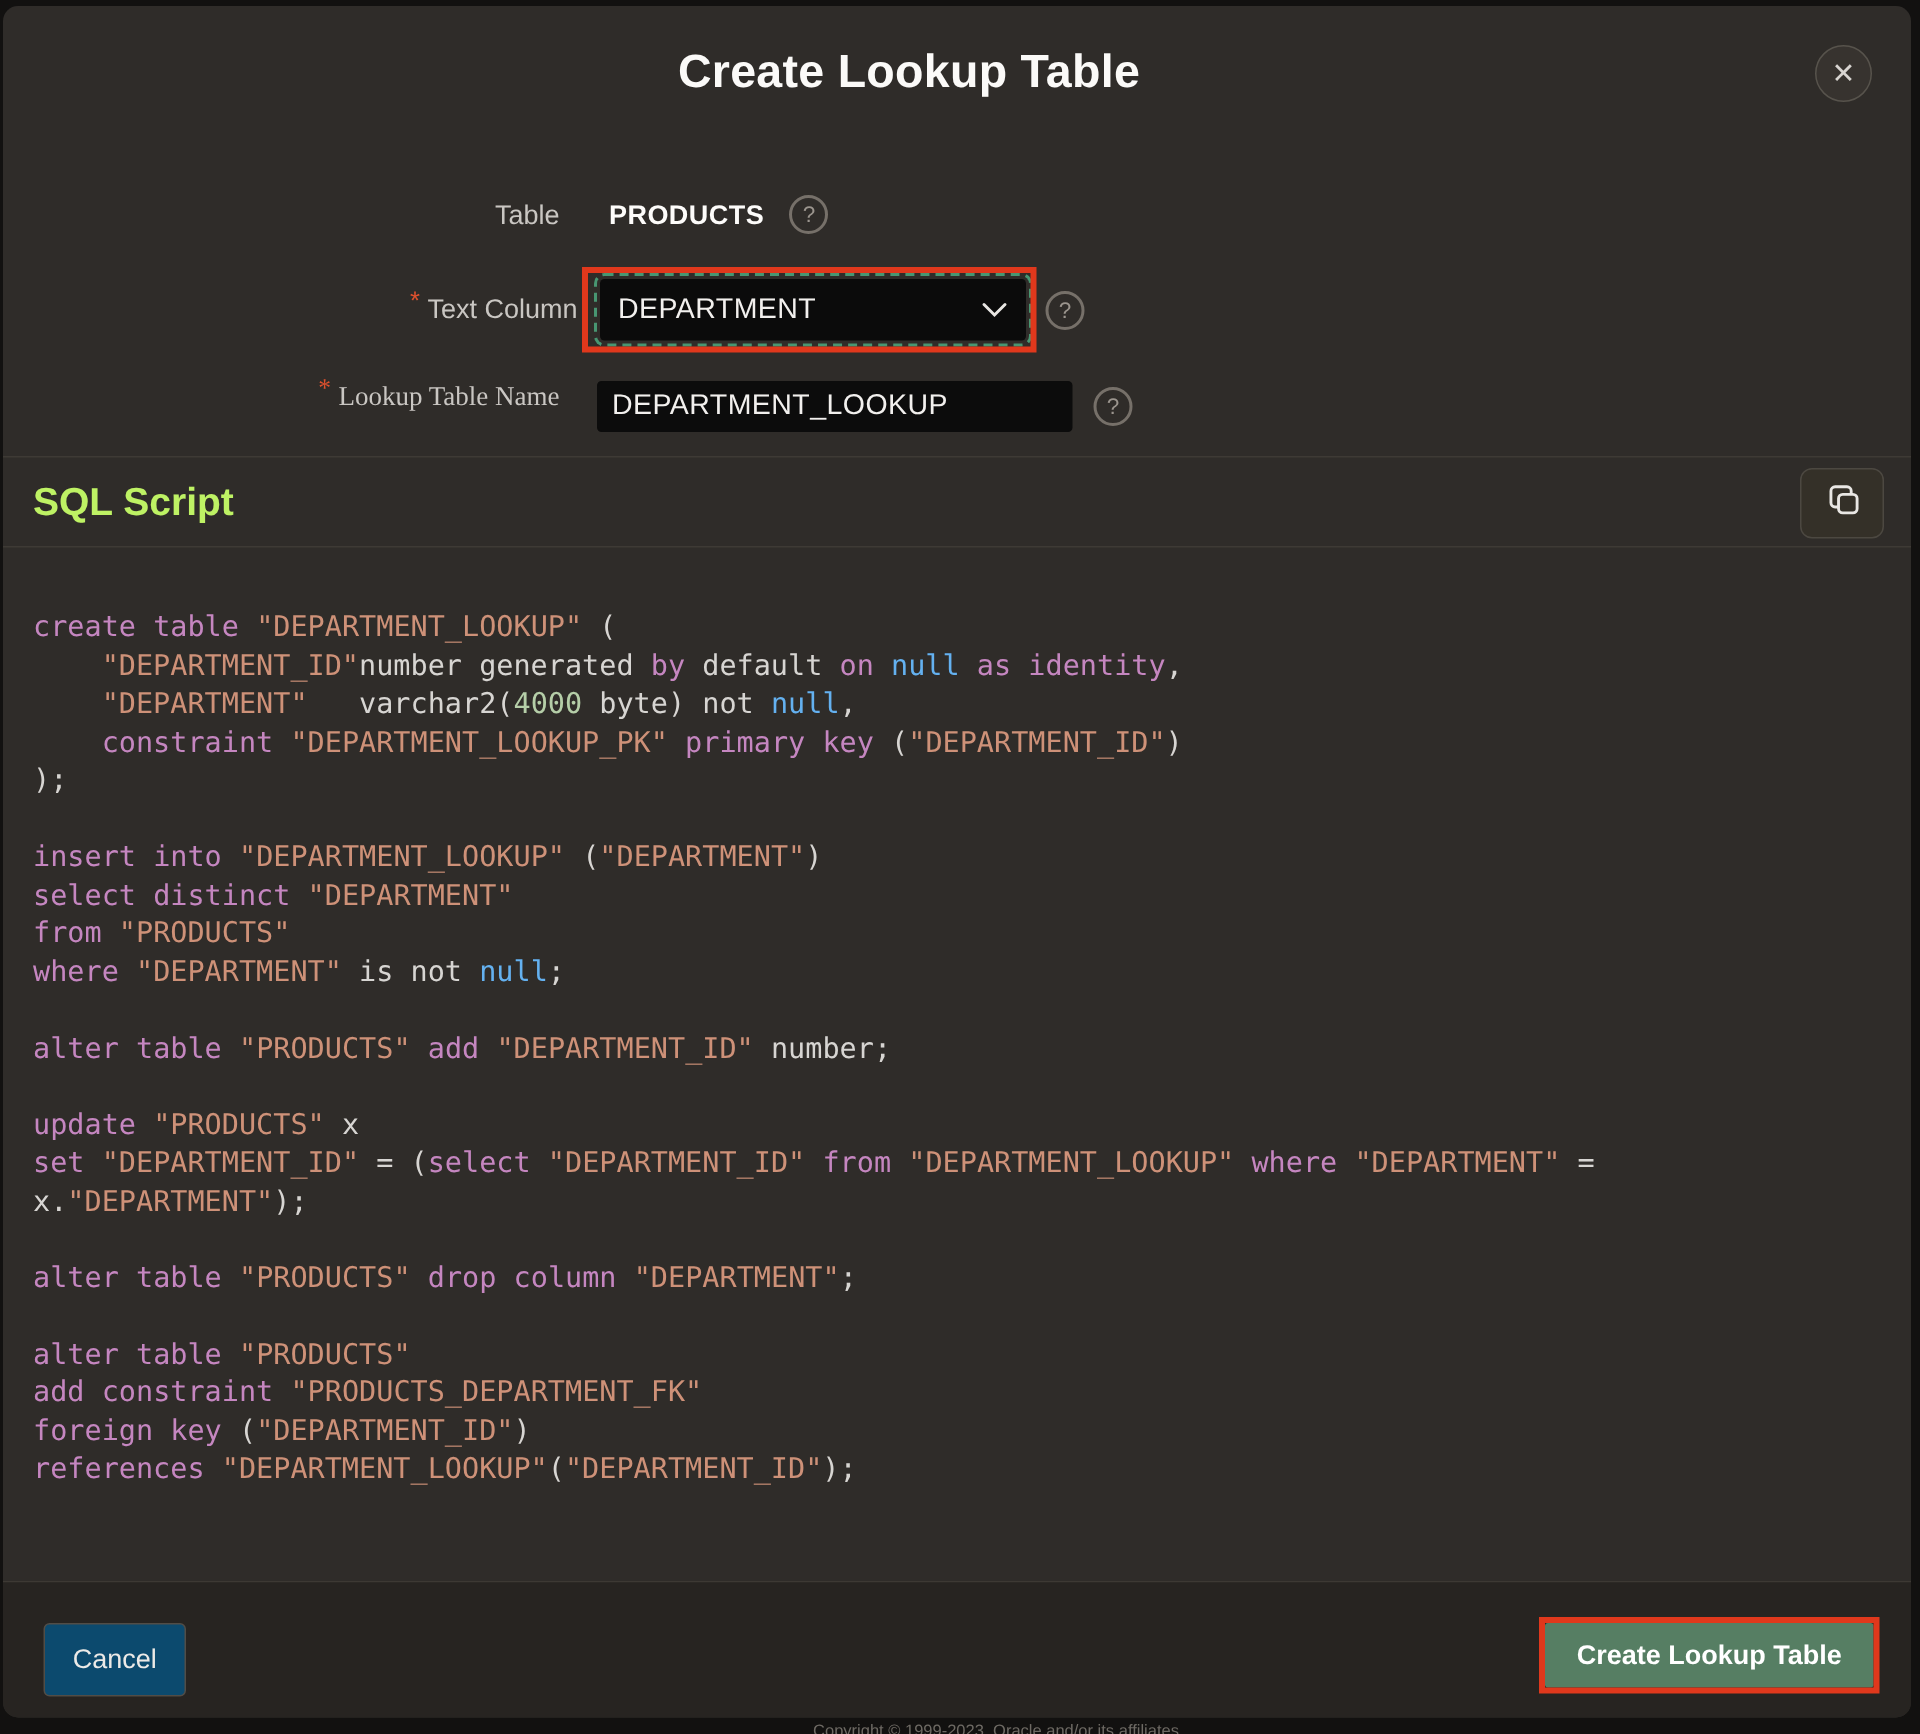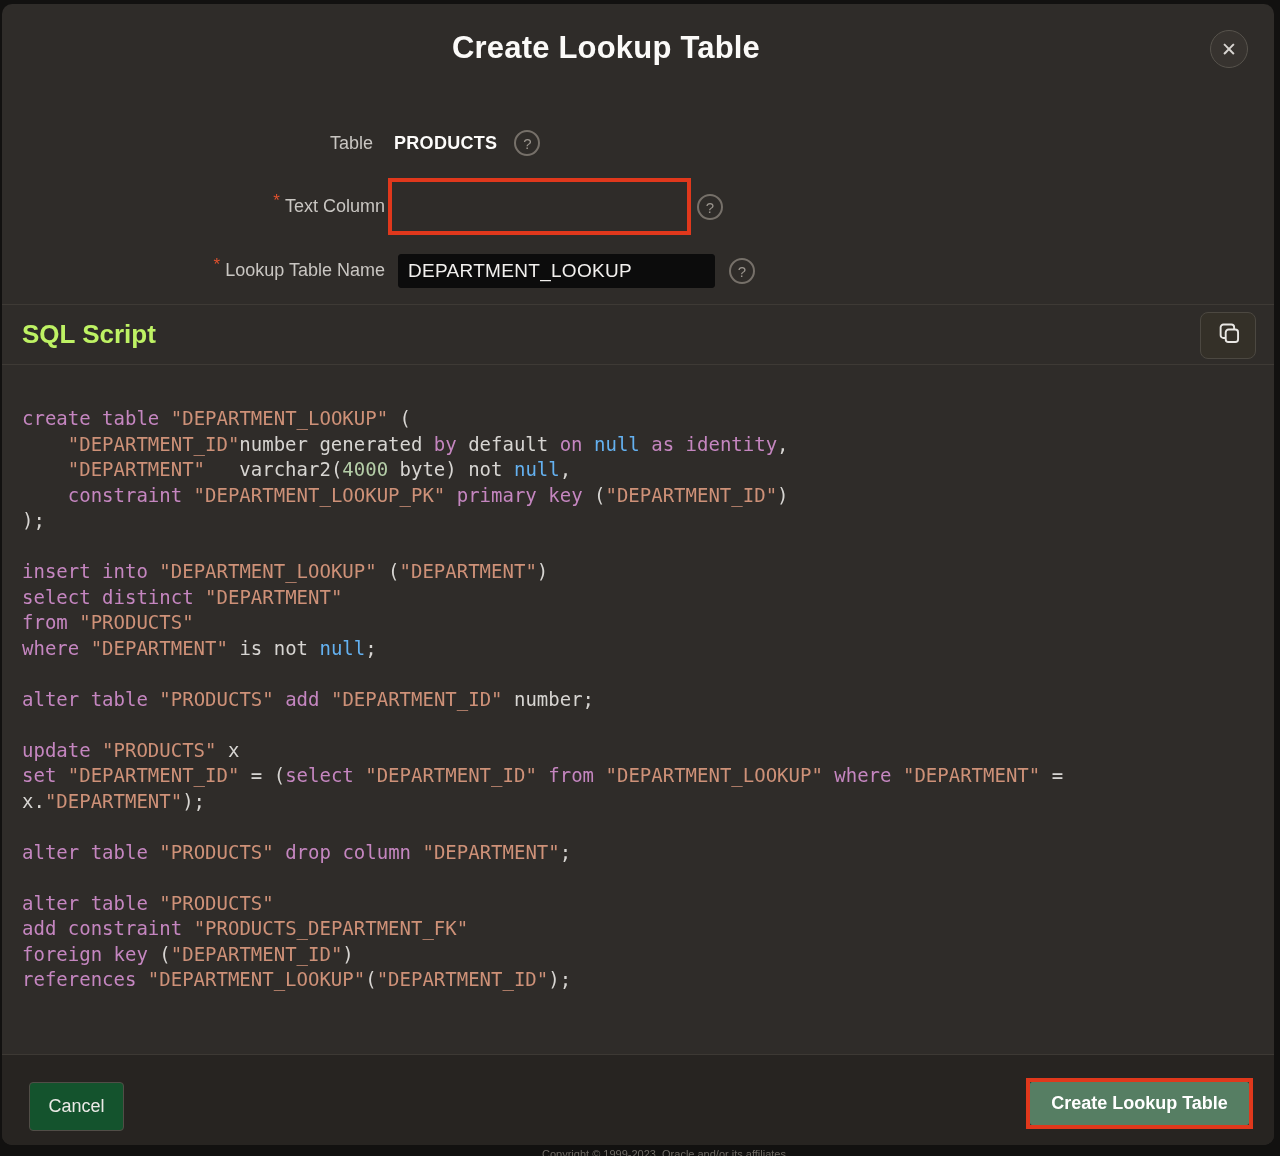--- a/index.html
+++ b/index.html
@@ -24,40 +24,40 @@
     box-sizing:border-box;
   }
   
   .form-row{position:absolute;left:0;display:flex;align-items:center;}
   .label-col{
     width:371px;text-align:right;font-size:18px;color:#c9c6c2;flex:none;
     white-space:nowrap;
   }
   .req{color:#df512e;font-size:17px;position:relative;top:-6px;margin-right:5px;}
   .row-table{top:121px;height:36px;}
-  .value-bold{margin-left:21px;font-size:18px;font-weight:bold;color:#fdfcfa;letter-spacing:.3px;}
+  .value-bold{margin-left:33px;font-size:18px;font-weight:bold;color:#fdfcfa;letter-spacing:.3px;}
   .help-icon{
     width:26px;height:26px;border-radius:50%;border:2px solid #767069;box-sizing:border-box;
     color:#9b958e;font-size:15px;display:flex;align-items:center;justify-content:center;
     cursor:pointer;flex:none;
   }
   .row-table .help-icon{margin-left:17px;}
   .annotation-box{
     position:absolute;border:4px solid #e0381c;box-sizing:border-box;pointer-events:none;z-index:5;
   }
   .anno-select{left:386px;top:174px;width:303px;height:57px;}
   .tc-select{
     position:absolute;left:398px;top:182px;width:284px;height:41px;
     background:#0b0b0b;border-radius:3px;color:#f2f0ee;font-size:19px;letter-spacing:.3px;
     display:flex;align-items:center;padding:0 12px;box-sizing:border-box;cursor:pointer;
     outline:2px dashed rgba(76,162,122,.9);outline-offset:2px;
   }
   .tc-select .chev{margin-left:auto;flex:none;display:flex;}
   .row-label-tc{position:absolute;top:182px;height:41px;display:flex;align-items:center;left:0;margin-left:12px;}
-  .row-label-ln{position:absolute;top:250px;height:33px;display:flex;align-items:center;left:12px;}
+  .row-label-ln{position:absolute;top:250px;height:33px;display:flex;left:0;font-family:Liberation Serif, serif;}
   .lookup-input{
     position:absolute;left:396px;top:250px;width:317px;height:33px;box-sizing:border-box;
     background:#0c0c0c;border:1px solid #0c0c0c;border-radius:3px;color:#f2f0ee;
     font-size:19px;letter-spacing:.3px;padding:16px 9px;font-family:"Liberation Sans",sans-serif;
   }
   .help-tc{position:absolute;left:695px;top:190px;}
   .help-ln{position:absolute;left:727px;top:254px;}
   
   .sql-header{
     position:absolute;left:0;right:0;top:300px;height:61px;box-sizing:border-box;
@@ -80,21 +80,21 @@
   .tok-p{color:#d7d5d2;}
   .tok-n{color:#64b1f0;}
   .tok-d{color:#b5cea8;}
   
   .dlg-footer{
     position:absolute;left:0;right:0;bottom:0;height:90px;background:#272421;
     border-top:1px solid #3d3934;border-radius:0 0 10px 10px;
   }
   .cancel-btn{
     position:absolute;left:27px;top:27px;width:95px;height:49px;border-radius:4px;
-    background:#14532d;border:1px solid #514d47;color:#eceae7;font-size:18px;cursor:pointer;
+    background:#0c4a6e;border:1px solid #514d47;color:#eceae7;font-size:18px;cursor:pointer;
     font-family:"Liberation Sans",sans-serif;
   }
   .anno-submit{right:21px;top:23px;width:227px;height:51px;}
   .submit-btn{
     position:absolute;right:25px;top:27px;width:219px;height:43px;border:none;border-radius:2px;
     background:#567e63;color:#ffffff;font-size:18px;font-weight:bold;cursor:pointer;
     font-family:"Liberation Sans",sans-serif;
   }
   
   .page-copyright{
@@ -120,20 +120,28 @@
       <span>?</span>
     </div>
   </div>
 
   <div class="row-label-tc">
     <div class="label-col">
       <span class="req">*</span><span>Text Column</span>
     </div>
   </div>
   <div class="annotation-box anno-select"></div>
+  <div class="tc-select" role="combobox">
+    <span>DEPARTMENT</span>
+    <span class="chev">
+      <svg width="18" height="12" viewBox="0 0 18 12">
+          <path d="M2 2 L9 9 L16 2" fill="none" stroke="#e8e6e3" stroke-width="2" stroke-linecap="round"></path>
+        </svg>
+    </span>
+  </div>
   <div class="help-icon help-tc">
     <span>?</span>
   </div>
 
   <div class="row-label-ln">
     <div class="label-col">
       <span class="req">*</span><span>Lookup Table Name</span>
     </div>
   </div>
   <input class="lookup-input" type="text" value="DEPARTMENT_LOOKUP" style="">

